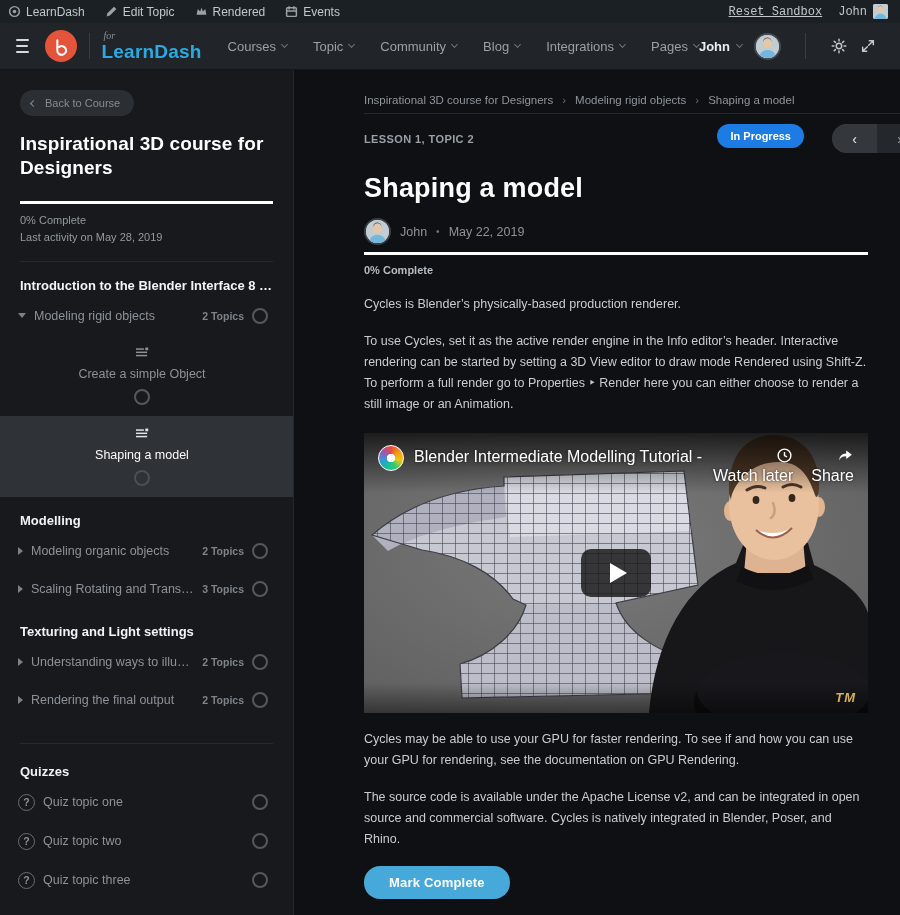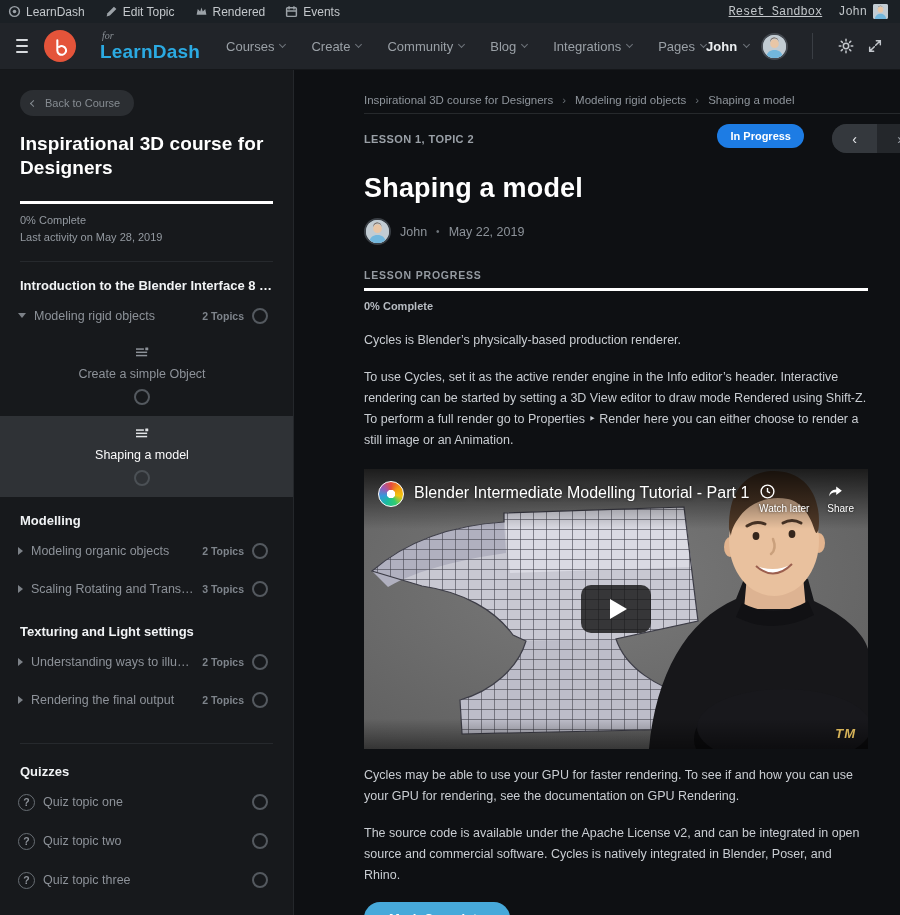--- a/index.html
+++ b/index.html
@@ -91,21 +91,21 @@
   p.para.first{margin-top:18px;}
   
   .video{position:relative;width:504px;height:280px;margin-top:18px;background:#000;cursor:pointer;}
   .vthumb{position:absolute;inset:0;width:100%;height:100%;}
   .vtop{position:absolute;top:0;left:0;right:0;height:60px;display:flex;align-items:flex-start;padding:12px 14px 0;gap:10px;background:linear-gradient(rgba(0,0,0,.72),rgba(0,0,0,0));}
   .vavatar{width:26px;height:26px;border-radius:50%;flex:none;cursor:pointer;border:1px solid #fff;
     background:radial-gradient(circle at center,#fff 0 4px,transparent 4.5px),
       conic-gradient(#e74c3c,#f39c12,#f1c40f,#2ecc71,#1abc9c,#3498db,#9b59b6,#e74c3c);}
   .vtitle{font-size:16px;color:#fff;text-shadow:0 0 4px rgba(0,0,0,.7);margin-top:3px;flex:1;white-space:nowrap;overflow:hidden;cursor:pointer;}
   .vactions{display:flex;gap:18px;flex:none;margin-top:2px;}
-  .vact{display:flex;flex-direction:column;align-items:flex-start;gap:3px;color:#fff;font-size:10px;text-shadow:0 0 3px rgba(0,0,0,.8);cursor:pointer;}
+  .vact{display:flex;flex-direction:column;align-items:flex-end;gap:3px;color:#fff;font-size:16px;text-shadow:0 0 3px rgba(0,0,0,.8);cursor:pointer;}
   .vact svg{width:17px;height:17px;stroke:#fff;fill:none;stroke-width:2;}
   .vplay{position:absolute;left:50%;top:50%;transform:translate(-50%,-50%);width:70px;height:48px;background:rgba(22,22,22,.82);border-radius:10px;display:flex;align-items:center;justify-content:center;}
   .vplay-tri{width:0;height:0;border-top:10px solid transparent;border-bottom:10px solid transparent;border-left:17px solid #fff;margin-left:4px;}
   .vtm{position:absolute;right:12px;bottom:8px;font-size:13px;font-weight:700;font-style:italic;color:#d5b258;letter-spacing:1px;}
   
   .mark-btn{display:inline-block;margin-top:16px;background:var(--button-blue);color:#fff;border:none;font-family:inherit;font-size:13px;font-weight:700;padding:9px 25px;border-radius:16px;cursor:pointer;letter-spacing:.2px;}
 </style>
 </head>
 <body>
 
@@ -169,21 +169,21 @@
   <div class="brand">
     <em>for</em>
     <b>LearnDash</b>
   </div>
   <nav class="mainnav">
     <span class="nav-item">
         <span>Courses</span>
         <i class="chev chev-down"></i>
       </span>
     <span class="nav-item">
-        <span>Create</span>
+        <span>Topic</span>
         <i class="chev chev-down"></i>
       </span>
     <span class="nav-item">
         <span>Community</span>
         <i class="chev chev-down"></i>
       </span>
     <span class="nav-item">
         <span>Blog</span>
         <i class="chev chev-down"></i>
       </span>
@@ -346,21 +346,20 @@
             <circle cx="16" cy="12" r="6" fill="#e9c6a6"></circle>
             <path d="M10 10.5a6 6 0 0 1 12 0c0-2-1-5-3.5-6.2a6.5 6.5 0 0 0-6.5.5c-1.6 1.2-2 3.7-2 5.7z" fill="#5b4233"></path>
             <path d="M4 32c1-8 6-11 12-11s11 3 12 11z" fill="#72b7dd"></path>
           </svg>
       </span>
       <span class="author-name">John</span>
       <span class="dot">•</span>
       <span>May 22, 2019</span>
     </div>
 
-    <div class="prog-label">LESSON PROGRESS</div>
     <div class="prog-bar"></div>
     <div class="prog-pct">0% Complete</div>
 
     <p class="para first">Cycles is Blender’s physically-based production renderer.</p>
     <p class="para">To use Cycles, set it as the active render engine in the Info editor’s header. Interactive rendering can be started by setting a 3D View editor to draw mode Rendered using Shift-Z. To perform a full render go to Properties ‣ Render here you can either choose to render a still image or an Animation.</p>
 
     <div class="video">
       <svg class="vthumb" viewBox="0 0 504 280" preserveAspectRatio="none">
         <defs>
           <radialGradient id="vbg" cx="45%" cy="40%" r="80%">

